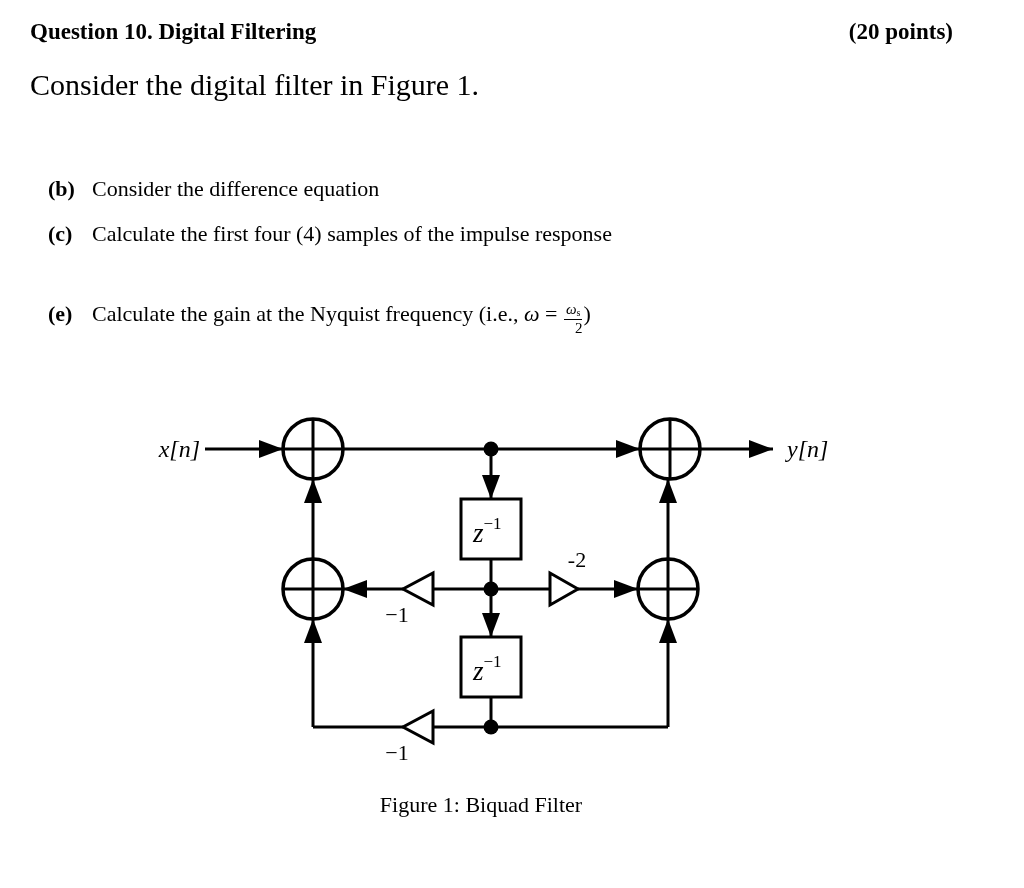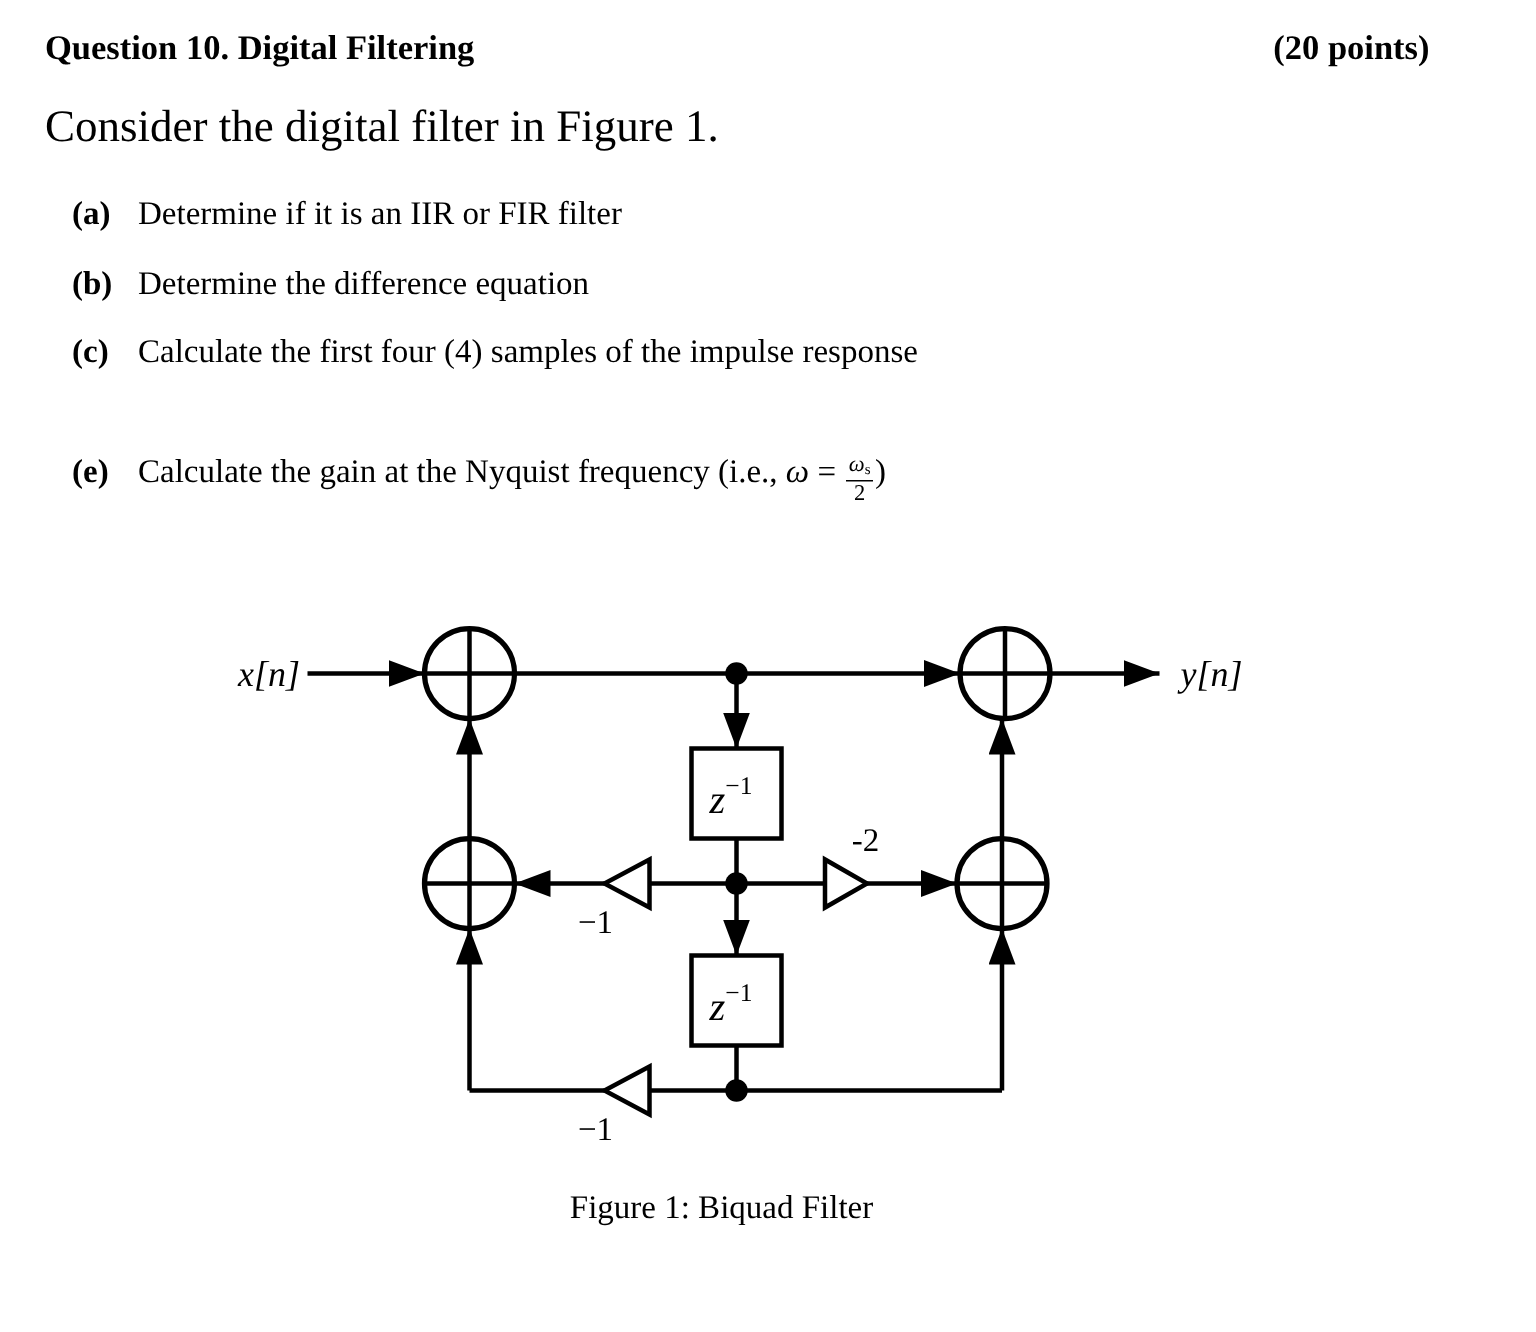--- a/index.html
+++ b/index.html
@@ -15,21 +15,21 @@
   }
   .intro {
     position:absolute; top:67px; left:30px; font-size:30px; line-height:1.2;
   }
   .item {
     position:absolute; left:48px; font-size:22px; line-height:1.25; white-space:nowrap;
   }
   .ilabel { font-weight:bold; display:inline-block; min-width:44px; }
   .mathvar { font-style:italic; }
   .frac {
-    display:inline-block; vertical-align:-12px; text-align:center;
+    display:inline-block; vertical-align:-12px; text-align:right;
     line-height:1.05; margin:0 1px;
   }
   .frac .num {
     display:block; font-size:15px; border-bottom:1.6px solid #000; padding:0 2px 1px;
   }
   .frac .den { display:block; font-size:15px; padding-top:1px; }
   .frac sub { font-size:10px; vertical-align:-2px; }
   .figure-svg { position:absolute; top:400px; left:0; }
   svg text { font-family:"Liberation Serif","DejaVu Serif",serif; fill:#000; }
   .sig-label { font-style:italic; font-size:24px; }
@@ -43,26 +43,23 @@
 
 <div class="page">
 
   <div class="header">
     <span>Question 10. Digital Filtering</span>
     <span>(20 points)</span>
   </div>
 
   <div class="intro">Consider the digital filter in Figure 1.</div>
 
-  <div class="item" style="top:128px">
-    <span class="ilabel">(a)</span><span>Determine if it is an IIR or FIR filter</span>
-  </div>
 
   <div class="item" style="top:175px">
-    <span class="ilabel">(b)</span><span>Determine the difference equation</span>
+    <span class="ilabel">(b)</span><span>Consider the difference equation</span>
   </div>
 
   <div class="item" style="top:220px">
     <span class="ilabel">(c)</span><span>Calculate the first four (4) samples of the impulse response</span>
   </div>
 
 
   <div class="item" style="top:300px">
     <span class="ilabel">(e)</span><span><span>Calculate the gain at the Nyquist frequency (i.e., </span><span class="mathvar">ω</span><span> = </span><span class="frac"><span class="num"><span class="mathvar">ω</span><sub>s</sub></span><span class="den">2</span></span><span>)</span></span>
   </div>

